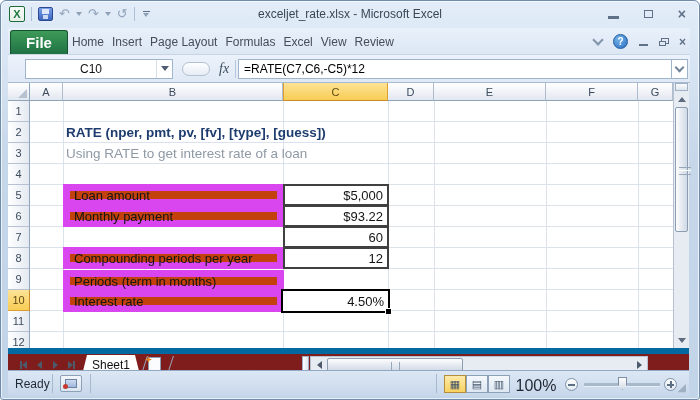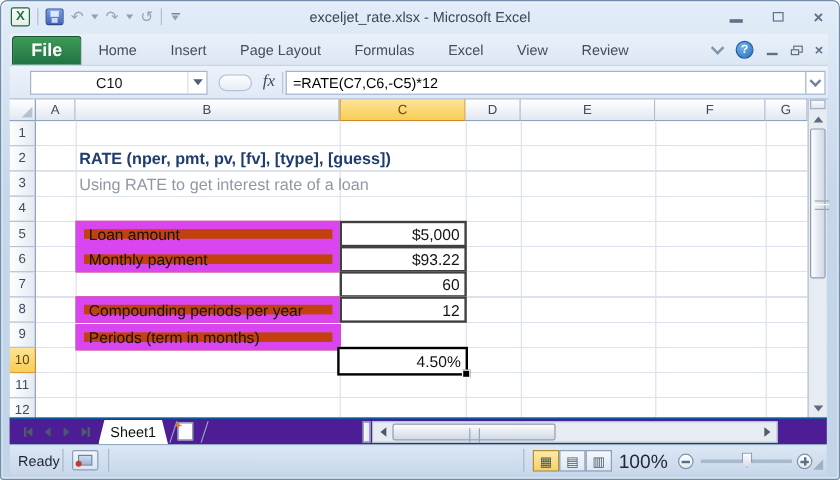--- a/index.html
+++ b/index.html
@@ -33,21 +33,21 @@
   .glyph-restore::before{content:"";position:absolute;left:1px;top:0;width:7px;height:6px;border:1px solid #5e7189;}
   .glyph-close{font-size:14px;font-weight:bold;color:#5e7189;line-height:9px;}
   
   .tabrow{position:absolute;left:8px;right:10px;top:28px;height:27px;
           background:linear-gradient(#e9f0fa,#dce7f4);border-bottom:1px solid #c7d5e6;
           display:flex;align-items:flex-end;box-sizing:border-box;}
   .filetab{margin-left:2px;width:58px;height:24px;background:linear-gradient(#3d9a58,#1f7244);
            border:1px solid #14542e;border-bottom:none;border-radius:3px 3px 0 0;color:#fff;
            font-weight:bold;font-size:15px;display:flex;align-items:center;justify-content:center;
            box-sizing:border-box;}
-  .rtab{height:24px;padding:0 14px;display:flex;align-items:center;font-size:12px;color:#454d58;}
+  .rtab{height:24px;padding:0 4px;display:flex;align-items:center;font-size:12px;color:#454d58;}
   .tab-right{position:absolute;right:4px;bottom:5px;display:flex;align-items:center;gap:11px;}
   .chev-down{width:6px;height:6px;border-right:2px solid #8094ab;border-bottom:2px solid #8094ab;
              transform:rotate(45deg);margin-top:-3px;}
   .help-icon{width:15px;height:15px;border-radius:50%;background:radial-gradient(circle at 35% 30%,#74b4ea,#2a6fc0);
              border:1px solid #1d5a9e;color:#fff;font-weight:bold;font-size:10px;display:flex;
              align-items:center;justify-content:center;box-sizing:border-box;}
   .sm-min{width:9px;height:6px;border-bottom:2px solid #5e7189;}
   .sm-restore{position:relative;width:9px;height:8px;}
   .sm-restore::before{content:"";position:absolute;left:2px;top:0;width:6px;height:4px;border:1px solid #5e7189;}
   .sm-restore::after{content:"";position:absolute;left:0;top:3px;width:5px;height:3px;border:1px solid #5e7189;background:#dfe9f4;}
@@ -109,22 +109,22 @@
   .vsplit{position:absolute;left:1px;right:1px;top:0;height:8px;background:linear-gradient(#fbfcfe,#dfe6ef);
           border:1px solid #9fb0c4;box-sizing:border-box;}
   .sbtn{position:absolute;left:1px;right:1px;height:14px;display:flex;align-items:center;justify-content:center;}
   .tri-u{width:0;height:0;border-left:4px solid transparent;border-right:4px solid transparent;border-bottom:5px solid #5c6b7e;}
   .tri-d{width:0;height:0;border-left:4px solid transparent;border-right:4px solid transparent;border-top:5px solid #5c6b7e;}
   .vthumb{position:absolute;left:1px;right:1px;top:24px;height:125px;border:1px solid #8d9db1;border-radius:2px;
           background:linear-gradient(to right,#fdfdfe,#cfd9e5);box-sizing:border-box;}
   .vthumb .grip{position:absolute;left:3px;right:3px;top:50%;margin-top:-3px;height:6px;
           border-top:1px solid #97a7ba;border-bottom:1px solid #97a7ba;background:linear-gradient(#fff,#fff) center/100% 1px no-repeat,#0000;}
   
-  .sheetbar{position:absolute;left:8px;top:348px;width:681px;height:22px;background:#4c1d95;
-            border-top:1px solid #0369a1;box-sizing:border-box;}
+  .sheetbar{position:absolute;left:8px;top:348px;width:681px;height:22px;background:#7f1d1d;
+            border-top:6px solid #0369a1;box-sizing:border-box;}
   .snav{position:absolute;top:4px;width:14px;height:14px;display:flex;align-items:center;justify-content:center;}
   .tri-l{width:0;height:0;border-top:4px solid transparent;border-bottom:4px solid transparent;border-right:5px solid #4c5a6b;}
   .tri-r{width:0;height:0;border-top:4px solid transparent;border-bottom:4px solid transparent;border-left:5px solid #4c5a6b;}
   .endbar{width:2px;height:8px;background:#4c5a6b;}
   .sheettab{position:absolute;left:74px;top:1px;width:58px;height:20px;background:#fff;
             clip-path:polygon(5px 0,calc(100% - 5px) 0,100% 100%,0 100%);
             display:flex;align-items:center;justify-content:center;font-size:12px;color:#111;}
   .tabslash{position:absolute;top:2px;width:1px;height:18px;background:#98a9be;transform:skewX(-18deg);}
   .newsheet{position:absolute;left:140px;top:3px;width:13px;height:15px;background:#fbfcfd;
             border:1px solid #8c9cb0;box-sizing:border-box;}
@@ -271,20 +271,21 @@
 
   <div class="cellblock tlabel" style="top:184px;">Loan amount</div>
   <div class="cellblock tvalue" style="top:184px;">$5,000</div>
   <div class="cellblock tlabel" style="top:205px;">Monthly payment</div>
   <div class="cellblock tvalue" style="top:205px;">$93.22</div>
   <div class="cellblock tlabel" style="top:226px;margin-top:44px;">Periods (term in months)</div>
   <div class="cellblock tvalue" style="top:226px;">60</div>
   <div class="cellblock tlabel" style="top:247px;">Compounding periods per year</div>
   <div class="cellblock tvalue" style="top:247px;">12</div>
 
+  <div class="cellblock tlabel" style="top:290px;">Interest rate</div>
   <div class="selcell">
     <span>4.50%</span>
     <span class="fillhandle"></span>
   </div>
 
   <div class="vscroll">
     <div class="vsplit"></div>
     <div class="sbtn" style="top:9px;">
         <i class="tri-u"></i>
       </div>

